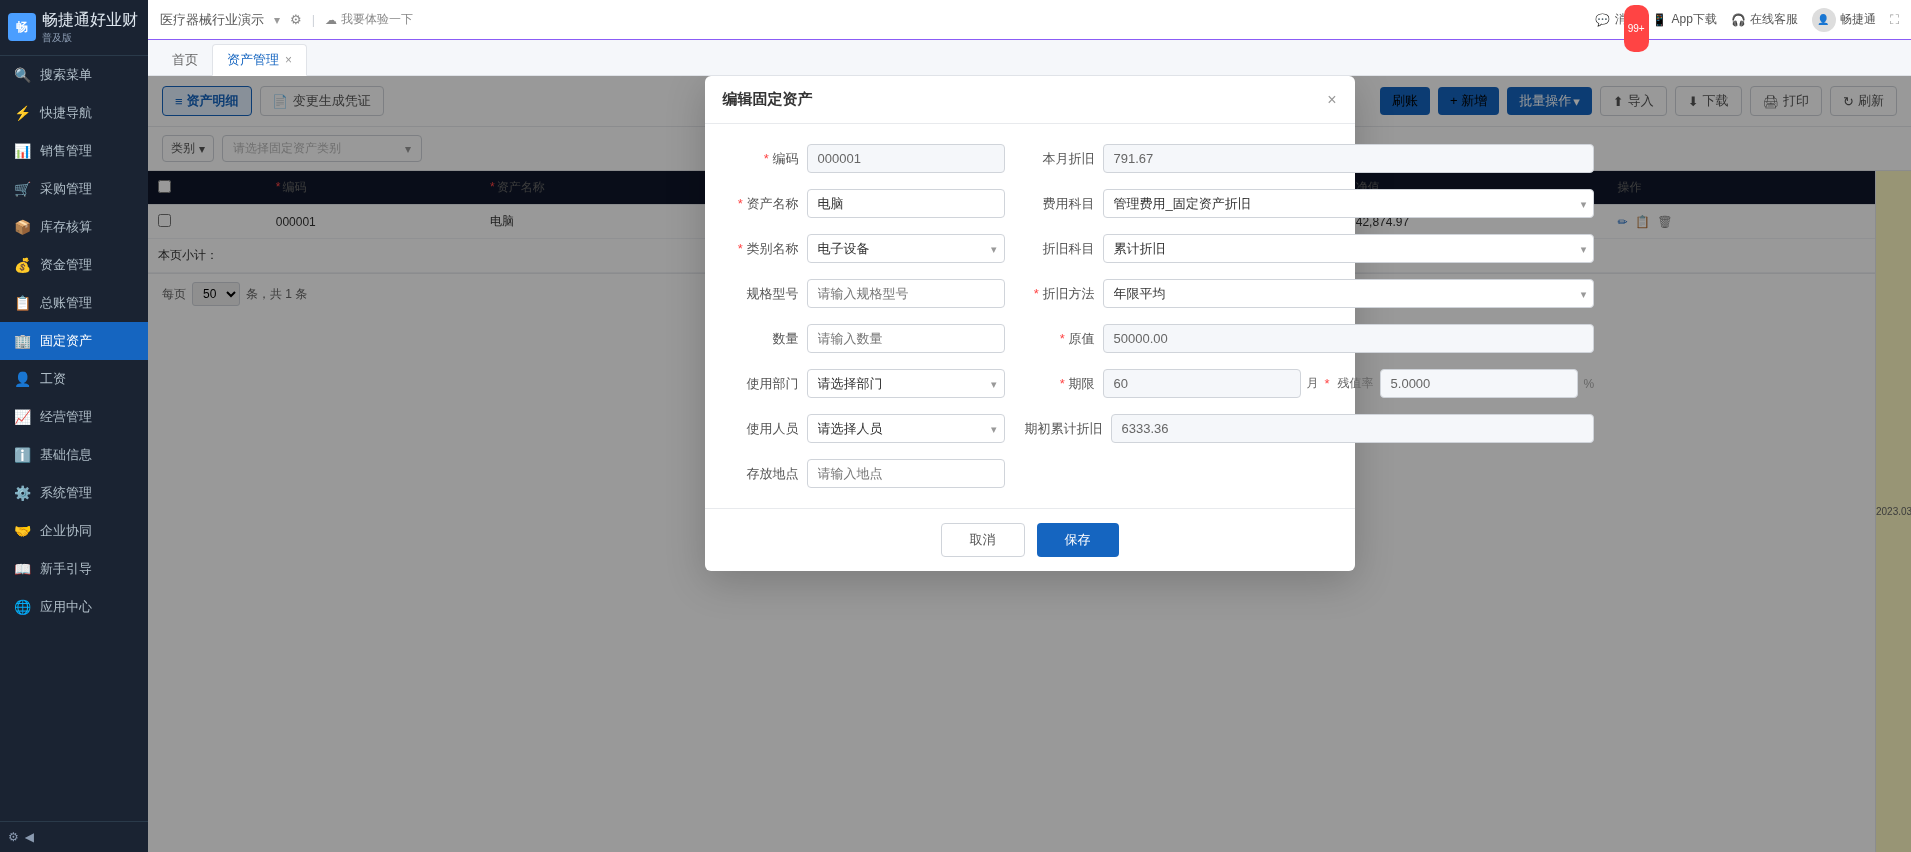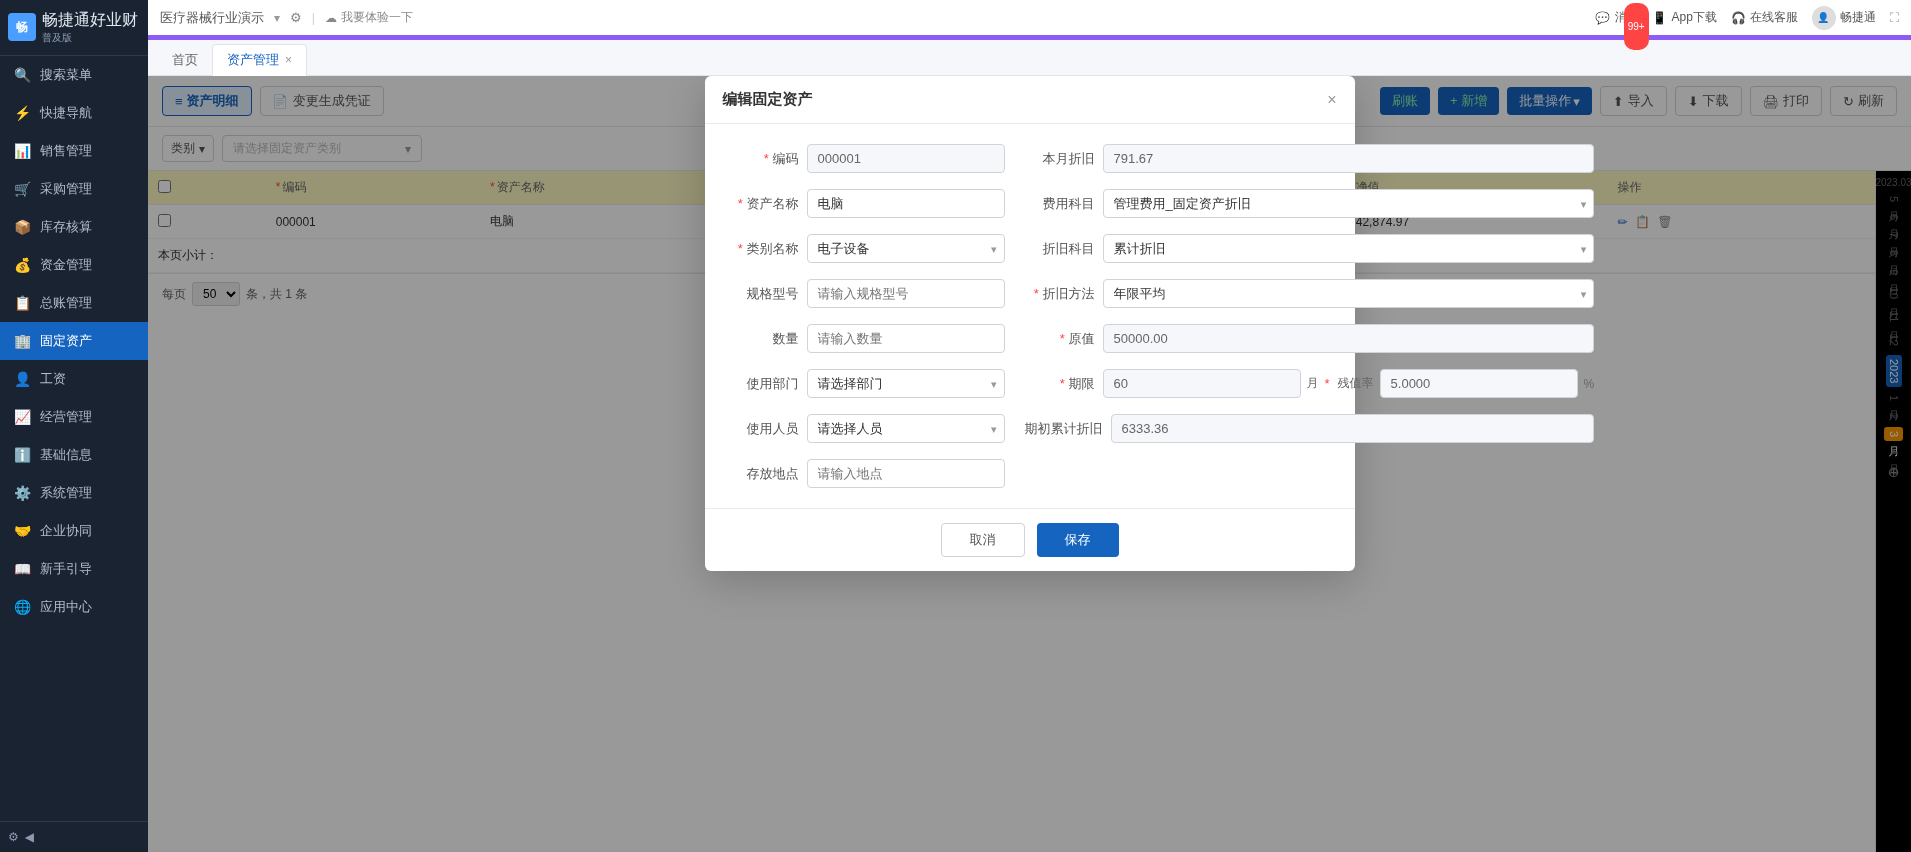--- a/index.html
+++ b/index.html
@@ -19,21 +19,21 @@
     .sidebar-item { display: flex; align-items: center; gap: 8px; padding: 10px 14px; color: #b0bec8; cursor: pointer; font-size: 13px; }
     .sidebar-item.active { background: #1565c0; color: #fff; }
     .sidebar-item .item-icon { width: 18px; height: 18px; display: flex; align-items: center; justify-content: center; font-size: 14px; }
     .sidebar-footer { padding: 8px; border-top: 1px solid #2a3a4a; display: flex; align-items: center; gap: 6px; }
     .sidebar-footer-btn { color: #8a9ab0; cursor: pointer; font-size: 12px; }
 
     
     .main-area { flex: 1; display: flex; flex-direction: column; overflow: hidden; }
 
     
-    .topbar { height: 40px; background: #fff; border-bottom: 5px solid #8b5cf6; display: flex; align-items: center; padding: 0 12px; gap: 10px; flex-shrink: 0; }
+    .topbar { height: 40px; background: #fff; border-bottom: 1px solid #8b5cf6; display: flex; align-items: center; padding: 0 12px; gap: 10px; flex-shrink: 0; }
     .topbar-title { font-size: 13px; color: #555; display: flex; align-items: center; gap: 4px; }
     .topbar-gear { color: #888; cursor: pointer; }
     .topbar-experience { color: #888; font-size: 12px; display: flex; align-items: center; gap: 4px; cursor: pointer; }
     .topbar-right { margin-left: auto; display: flex; align-items: center; gap: 14px; }
     .topbar-badge { position: relative; color: #555; font-size: 12px; cursor: pointer; display: flex; align-items: center; gap: 4px; }
     .badge-count { background: #ff4444; color: white; font-size: 10px; padding: 18px 4px; border-radius: 10px; position: absolute; top: -6px; right: -10px; }
     .topbar-user { display: flex; align-items: center; gap: 4px; color: #555; font-size: 12px; cursor: pointer; }
     .user-avatar { width: 24px; height: 24px; background: #ddd; border-radius: 50%; display: flex; align-items: center; justify-content: center; font-size: 10px; }
 
     
@@ -41,39 +41,39 @@
     .tab { padding: 6px 14px; font-size: 13px; cursor: pointer; border-radius: 4px 4px 0 0; color: #666; }
     .tab.active { background: #fff; color: #1565c0; border: 1px solid #e0e3e8; border-bottom: 1px solid #fff; margin-bottom: -1px; display: flex; align-items: center; gap: 6px; }
     .tab-close { font-size: 12px; color: #999; cursor: pointer; }
 
     
     .content-area { flex: 1; background: #fff; overflow: hidden; position: relative; }
 
     
     .content-toolbar { padding: 10px 14px; border-bottom: 1px solid #e8eaed; display: flex; align-items: center; gap: 8px; }
     .toolbar-btn { padding: 5px 12px; border-radius: 4px; font-size: 13px; cursor: pointer; display: flex; align-items: center; gap: 4px; }
-    .toolbar-btn.primary { background: #1565c0; color: #86efac; border: none; }
+    .toolbar-btn.primary { background: #1565c0; color: #000000; border: none; }
     .toolbar-btn.secondary { background: #fff; color: #555; border: 1px solid #d0d4da; }
     .toolbar-btn.active-tab { background: #e3f0ff; color: #1565c0; border: 1px solid #1565c0; font-weight: bold; }
     .toolbar-btn.batch { background: #1565c0; color: white; border: none; display: flex; align-items: center; gap: 2px; }
     .toolbar-right { margin-left: auto; display: flex; align-items: center; gap: 8px; }
 
     
     .filter-row { padding: 8px 14px; border-bottom: 1px solid #e8eaed; display: flex; align-items: center; gap: 8px; }
     .filter-select { padding: 4px 8px; border: 1px solid #d0d4da; border-radius: 4px; font-size: 12px; color: #555; cursor: pointer; display: flex; align-items: center; gap: 4px; }
     .filter-input { padding: 4px 10px; border: 1px solid #d0d4da; border-radius: 4px; font-size: 12px; color: #999; flex: 0 0 200px; display: flex; align-items: center; justify-content: space-between; }
 
     
     .data-table { width: 100%; border-collapse: collapse; font-size: 12px; }
-    .data-table th { background: #fef9c3; padding: 8px 10px; text-align: left; border-bottom: 1px solid #e8eaed; color: #666; font-weight: normal; white-space: nowrap; }
+    .data-table th { background: #0f172a; padding: 8px 10px; text-align: left; border-bottom: 1px solid #e8eaed; color: #666; font-weight: normal; white-space: nowrap; }
     .data-table td { padding: 8px 10px; border-bottom: 1px solid #f0f2f5; color: #333; white-space: nowrap; }
     .required-star { color: #ff4444; margin-right: 2px; }
 
     
-    .right-sidebar { width: 36px; background: #000000; border-left: 1px solid #e8eaed; display: flex; flex-direction: column; align-items: center; padding: 6px 0; gap: 4px; flex-shrink: 0; }
+    .right-sidebar { width: 36px; background: #fef9c3; border-left: 1px solid #e8eaed; display: flex; align-items: center; padding: 6px 0; gap: 4px; flex-shrink: 0; }
     .cal-item { writing-mode: vertical-lr; text-orientation: mixed; font-size: 11px; color: #666; padding: 4px 2px; cursor: pointer; }
     .cal-item.highlight { background: #1565c0; color: white; border-radius: 3px; }
     .cal-item.today { background: #ff9800; color: white; border-radius: 3px; }
 
     
     .pagination { padding: 8px 14px; border-top: 1px solid #e8eaed; display: flex; align-items: center; gap: 6px; font-size: 12px; color: #666; }
     .page-select { padding: 3px 6px; border: 1px solid #d0d4da; border-radius: 3px; font-size: 12px; }
 
     
     .modal-overlay { position: absolute; top: 0; left: 0; right: 0; bottom: 0; background: rgba(0,0,0,0.4); display: flex; align-items: flex-start; justify-content: center; z-index: 1000; }

